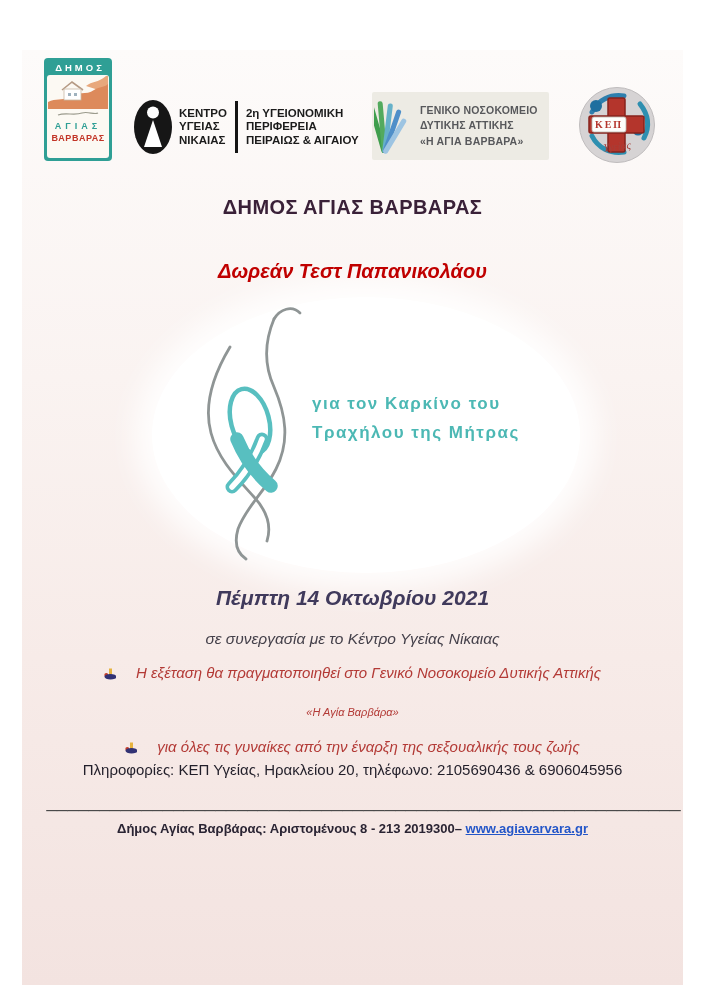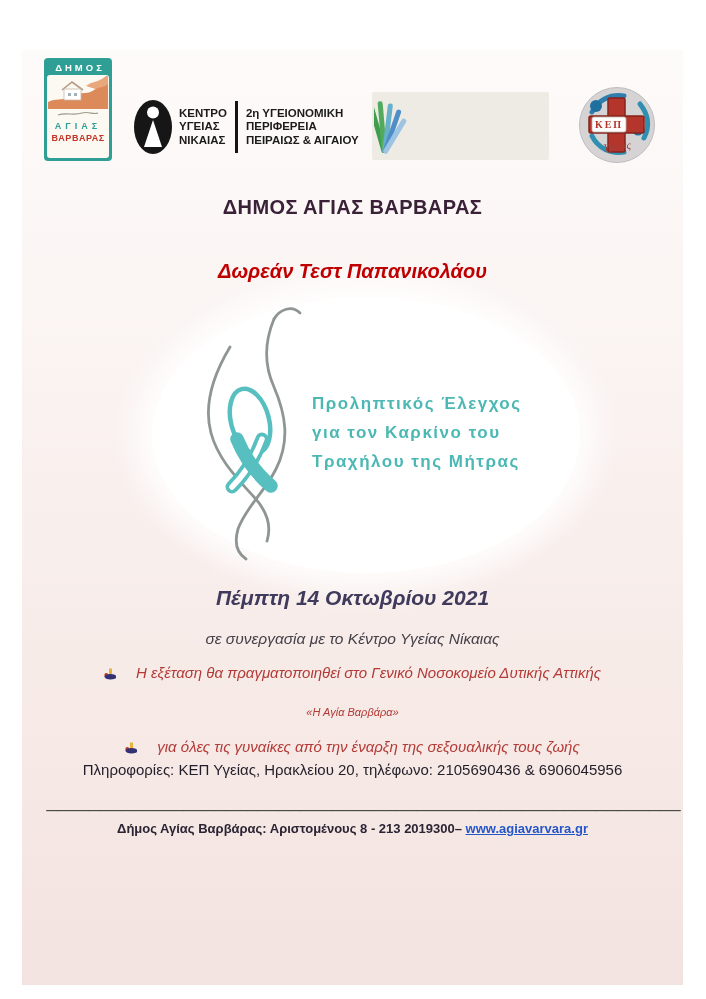--- a/index.html
+++ b/index.html
@@ -122,20 +122,25 @@
   <div class="hosp">
     <svg class="hosp-fan" viewBox="0 0 46 62">
       <g transform="translate(10,58)">
         <rect x="-2" y="-50" width="5" height="50" rx="2.5" fill="#3f9e4d" transform="rotate(-16)"></rect>
         <rect x="-2" y="-52" width="5" height="52" rx="2.5" fill="#53aa5e" transform="rotate(-5)"></rect>
         <rect x="-2" y="-50" width="5" height="50" rx="2.5" fill="#66b1c9" transform="rotate(7)"></rect>
         <rect x="-2" y="-46" width="5" height="46" rx="2.5" fill="#4f8fc9" transform="rotate(19)"></rect>
         <rect x="-2" y="-40" width="5" height="40" rx="2.5" fill="#9dc4e2" transform="rotate(31)"></rect>
       </g>
     </svg>
+    <div class="hosp-text">
+      <div>ΓΕΝΙΚΟ ΝΟΣΟΚΟΜΕΙΟ</div>
+      <div>ΔΥΤΙΚΗΣ ΑΤΤΙΚΗΣ</div>
+      <div>«Η ΑΓΙΑ ΒΑΡΒΑΡΑ»</div>
+    </div>
   </div>
 
   <div class="kep">
     <svg width="78" height="78" viewBox="0 0 78 78">
       <circle cx="39" cy="39" r="37.5" fill="#d6d3d4" stroke="#bfbcbd" stroke-width="1"></circle>
       <path d="M14,26 C20,14 32,8 46,10" stroke="#2e7fae" stroke-width="5" fill="none" stroke-linecap="round"></path>
       <circle cx="18" cy="20" r="6" fill="#1f6f9f"></circle>
       <path d="M62,18 C70,28 72,40 66,52" stroke="#2e8fb0" stroke-width="5" fill="none" stroke-linecap="round"></path>
       <circle cx="60" cy="44" r="5.5" fill="#1f6f9f"></circle>
       <path d="M14,50 C20,62 32,68 46,66" stroke="#2e8fb0" stroke-width="5" fill="none" stroke-linecap="round"></path>
@@ -158,21 +163,20 @@
         <path d="M56,44 C38,74 30,104 37,130 C44,156 62,174 80,194 C92,207 98,222 93,238"></path>
       </g>
       <g>
         <ellipse cx="76" cy="118" rx="19" ry="33" transform="rotate(-15 76 118)" fill="#ffffff" stroke="#58bfc0" stroke-width="4.5"></ellipse>
         <path d="M88,136 C80,158 70,172 58,184" stroke="#58bfc0" stroke-width="13" fill="none" stroke-linecap="round"></path>
         <path d="M88,136 C80,158 70,172 58,184" stroke="#ffffff" stroke-width="5.5" fill="none" stroke-linecap="round"></path>
         <path d="M63,136 C72,158 84,172 97,183" stroke="#58bfc0" stroke-width="13.5" fill="none" stroke-linecap="round"></path>
       </g>
     </svg>
     <div class="caption">
-      <div>Προληπτικός Έλεγχος</div>
       <div>για τον Καρκίνο του</div>
       <div>Τραχήλου της Μήτρας</div>
     </div>
   </div>
 
   <div class="center-line date">Πέμπτη 14 Οκτωβρίου 2021</div>
   <div class="center-line collab">σε συνεργασία με το Κέντρο Υγείας Νίκαιας</div>
 
   <div class="bullet-line b1">
     <svg class="bullet-ic" viewBox="0 0 12 12">

